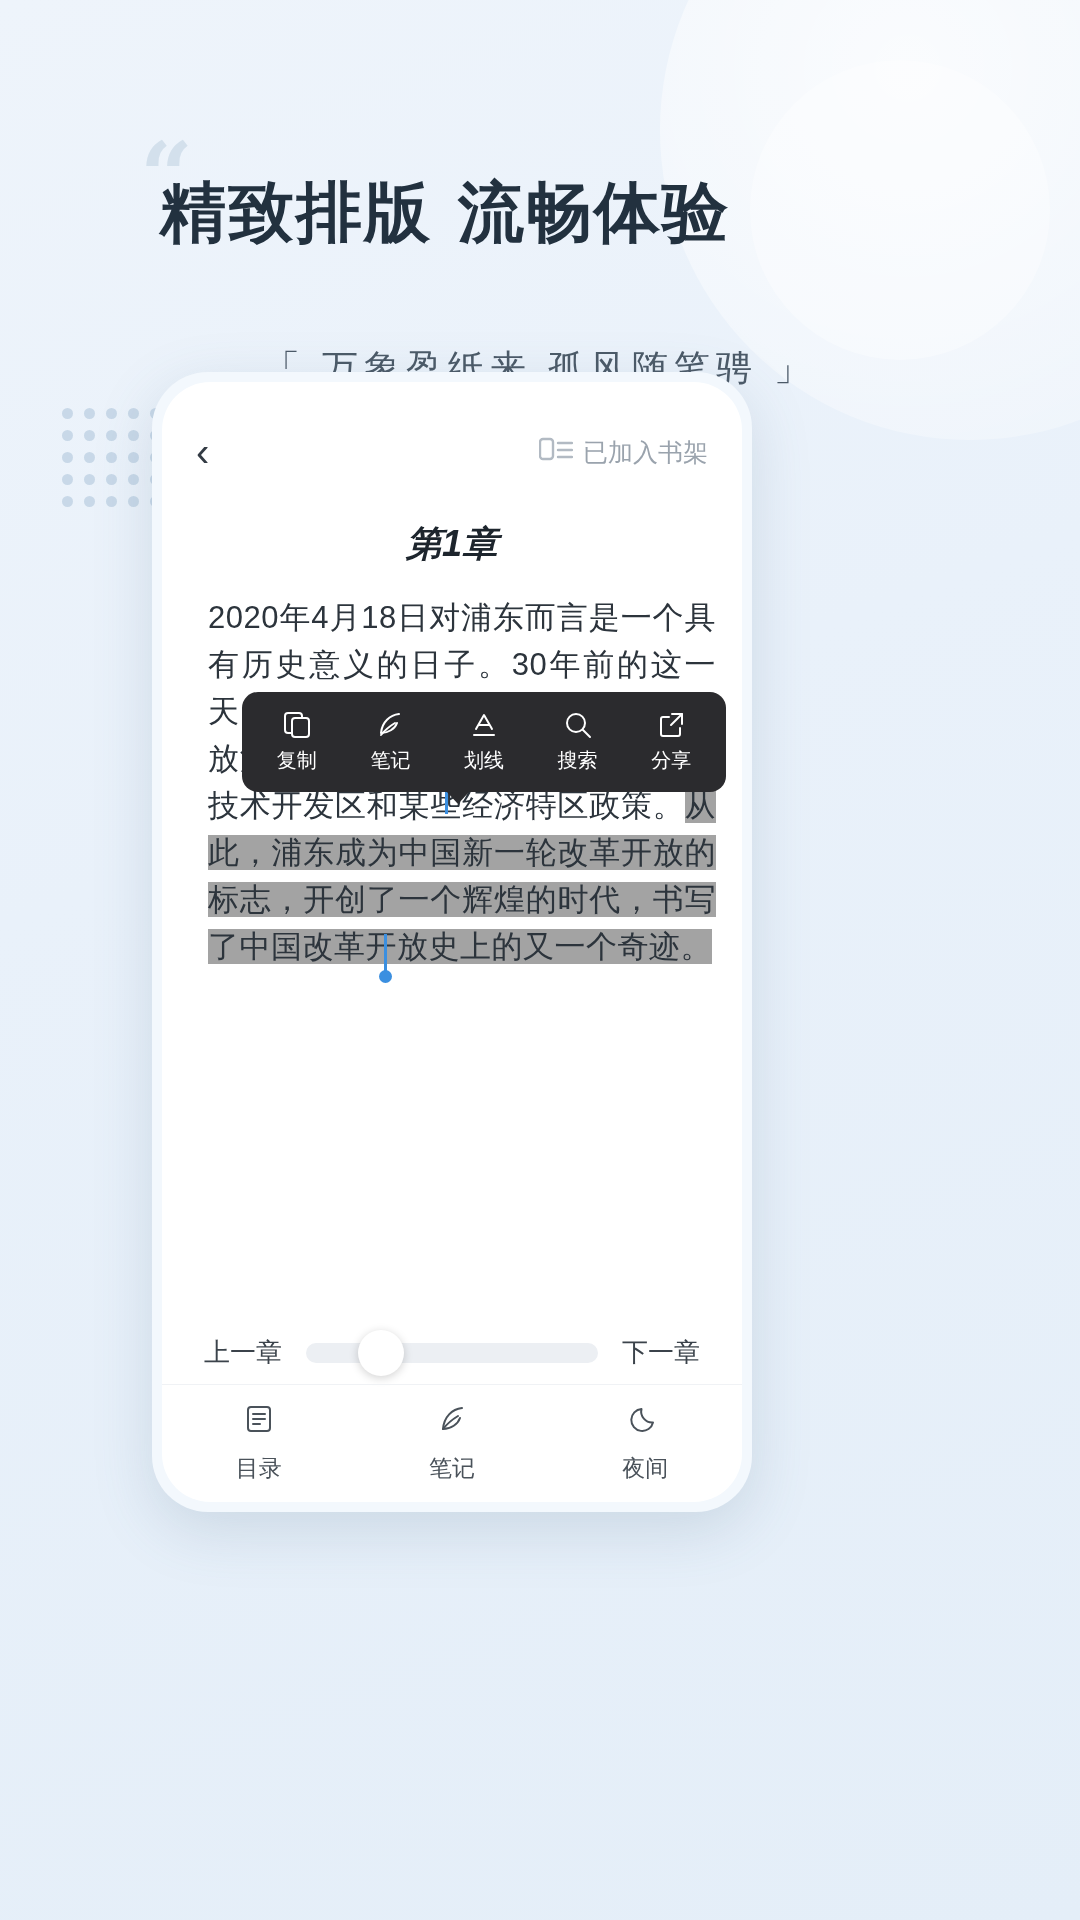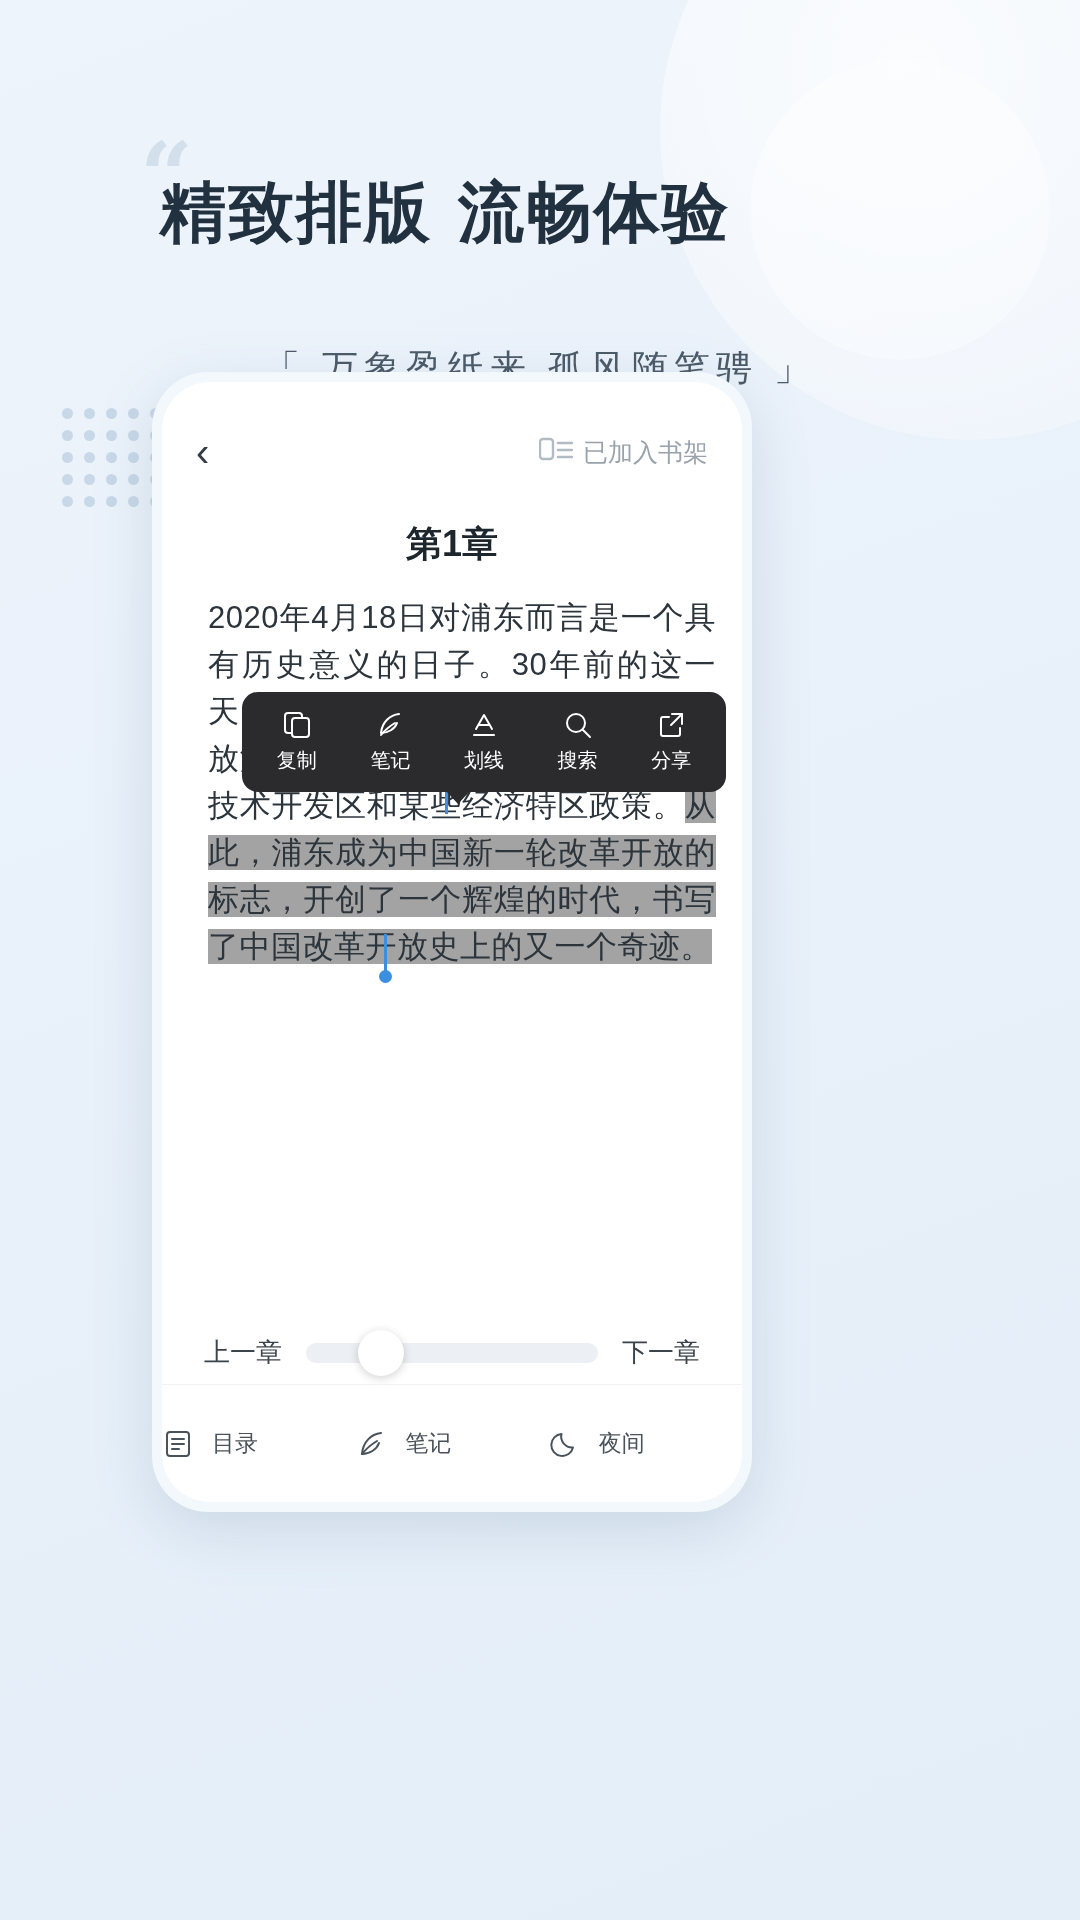--- a/index.html
+++ b/index.html
@@ -122,20 +122,21 @@
   .shelf-icon { display:block; }
   
   .chapter-title {
     position: absolute;
     top: 138px; left: 0;
     width: 100%;
     text-align: center;
     font-size: 36px;
     font-weight: 700;
     color: #1d252d;
+    font-style: italic;
   }
   
   .body-text {
     position: absolute;
     left: 46px; top: 212px;
     width: 508px;
     font-size: 31px;
     line-height: 47px;
     color: #2c343c;
     text-align: justify;
@@ -232,21 +233,21 @@
     left: 0; bottom: 0;
     width: 100%;
     height: 118px;
     border-top: 1px solid #f0f2f5;
     display: flex;
     align-items: center;
   }
   .tab {
     flex: 1;
     display: flex;
-    flex-direction: row;
+    flex-direction: column;
     align-items: center;
     gap: 18px;
     color: #4a525a;
     font-size: 23px;
   }
   .tab svg { display: block; }
 </style>
 </head>
 <body>
 

